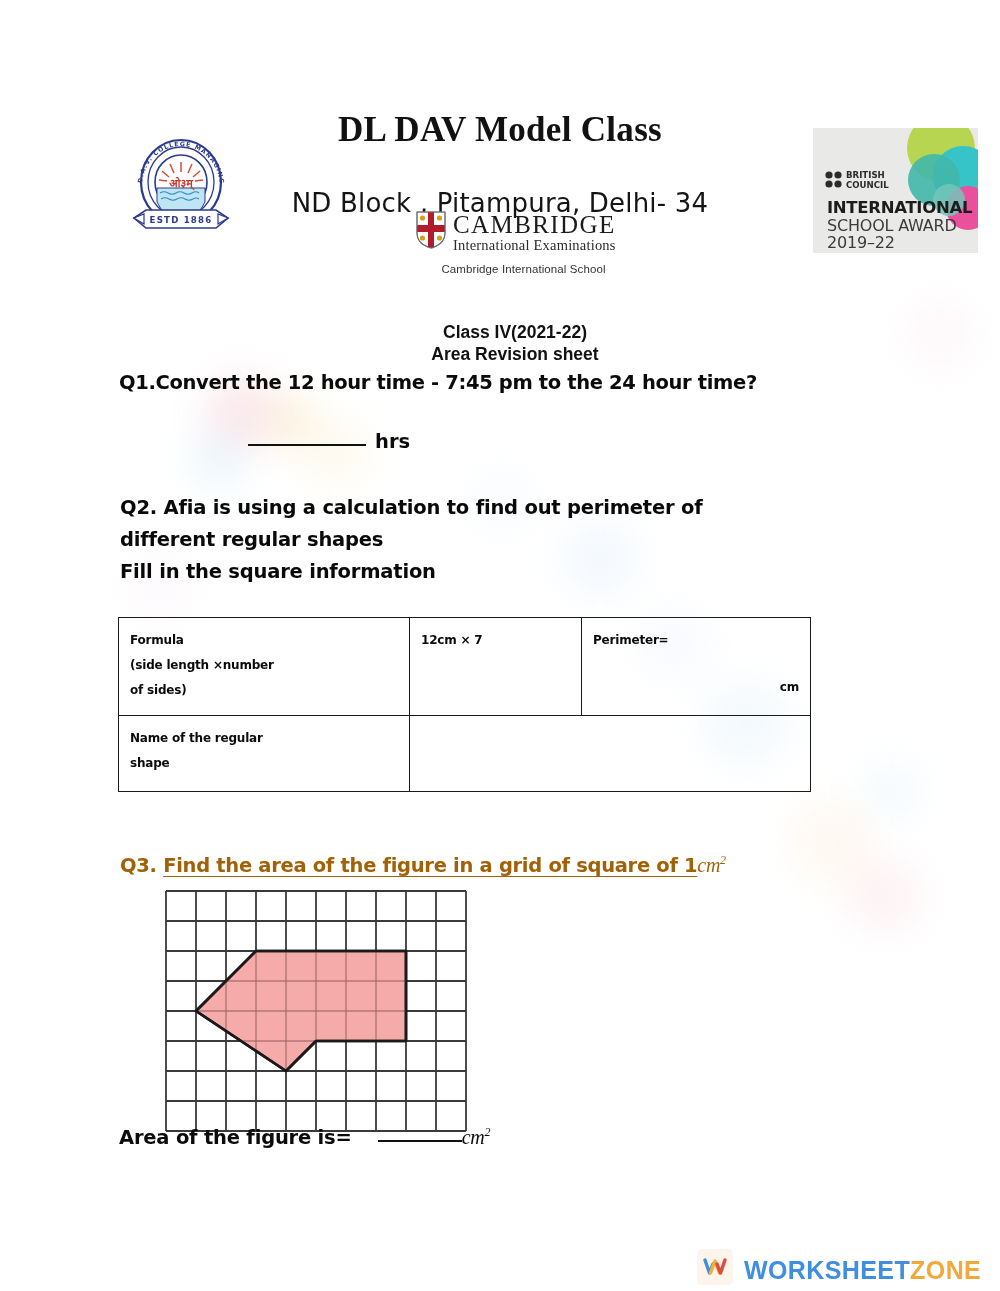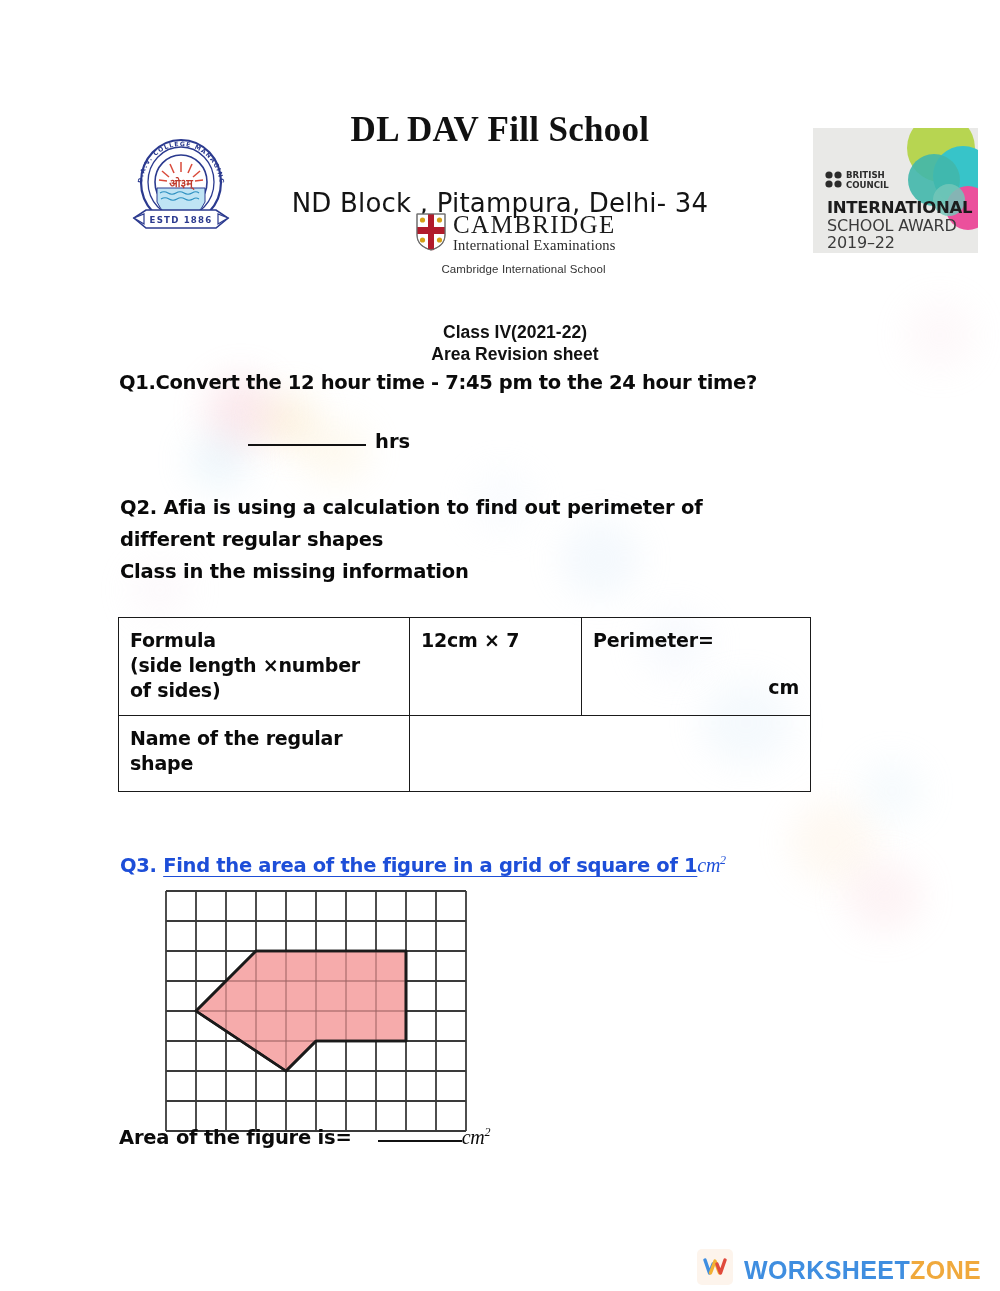--- a/index.html
+++ b/index.html
@@ -35,21 +35,21 @@
   }
   .school-addr {
     position: absolute; left: 250px; top: 168px; width: 500px;
     text-align: center;
     font-family: "DejaVu Sans", sans-serif;
     font-weight: 400; font-size: 26px; color: #141414; letter-spacing: .2px; margin-top: 20px;
   }
 
   
   .camb { position: absolute; left: 416px; top: 211px; width: 215px; }
-  .camb-row { display: flex; align-items: center; gap: 7px; }
+  .camb-row { display: flex; align-items: flex-start; gap: 7px; }
   .camb-text { line-height: 1; padding-top: 1px; }
   .camb-word {
     font-family: "Liberation Serif", serif; font-size: 25px; letter-spacing: 1.4px;
     color: #1b1b1b; font-weight: 400;
   }
   .camb-sub {
     font-family: "Liberation Serif", serif; font-size: 14.5px; color: #2a2a2a;
     letter-spacing: .2px; margin-top: 1px;
   }
   .camb-foot {
@@ -80,33 +80,33 @@
   .q2 { position: absolute; left: 120px; top: 492px; width: 740px;
         font-family: "DejaVu Sans", sans-serif; font-weight: bold;
         font-size: 19.5px; line-height: 32px; color: #090909; letter-spacing: -.2px; }
   .q2 .num { font-weight: bold; }
 
   
   .tbl { position: absolute; left: 118px; top: 617px; width: 692px;
          border-collapse: collapse; table-layout: fixed; }
   .tbl td { border: 1.6px solid #1a1a1a; vertical-align: top;
             font-family: "DejaVu Sans", sans-serif; font-weight: bold;
-            font-size: 19px; color: #0b0b0b; line-height: 25px;
+            font-size: 12px; color: #0b0b0b; line-height: 25px;
             padding: 10px 11px; letter-spacing: -.2px; }
   .c1 { width: 291px; }
   .c2 { width: 172px; }
   .c3 { width: 229px; }
   .row1 td { height: 98px; }
   .row2 td { height: 76px; }
   .cm-right { display: block; text-align: right; margin-top: 22px; }
 
   
   .q3 { position: absolute; left: 120px; top: 853px;
         font-family: "DejaVu Sans", sans-serif; font-weight: bold;
-        font-size: 19.5px; color: #1d4ed8; letter-spacing: -.3px; }
+        font-size: 19.5px; color: #a16207; letter-spacing: -.3px; }
   .q3 .ul { text-decoration: underline; text-underline-offset: 4px; }
   .unit-it { font-family: "Liberation Serif", serif; font-style: italic;
              font-weight: 400; font-size: 20px; }
   .unit-it sup { font-size: 12px; }
 
   
   .figure-wrap { position: absolute; left: 165px; top: 890px; }
   
   .answer { position: absolute; left: 119px; top: 1125px;
             font-family: "DejaVu Sans", sans-serif; font-weight: bold;
@@ -177,21 +177,21 @@
           <textPath href="#ringtop" startOffset="3%">D.A.V. COLLEGE MANAGING COMMITTEE</textPath>
         </text>
 
         <path d="M8,86 L20,78 L90,78 L102,86 L90,96 L20,96 Z" fill="#ffffff" stroke="#2b3a8f" stroke-width="1.6"></path>
         <path d="M8,86 L18,82 L18,92 Z" fill="#ffffff" stroke="#2b3a8f" stroke-width="1.2"></path>
         <path d="M102,86 L92,82 L92,92 Z" fill="#ffffff" stroke="#2b3a8f" stroke-width="1.2"></path>
         <text x="55" y="91" text-anchor="middle" font-family="DejaVu Sans, sans-serif" font-size="8.6" fill="#2b3a8f" font-weight="bold" letter-spacing="1.2">ESTD 1886</text>
       </svg>
     </div>
 
-    <div class="school-name">DL DAV Fill School</div>
+    <div class="school-name">DL DAV Model Class</div>
     <div class="school-addr">ND Block , Pitampura, Delhi- 34</div>
 
     <div class="bc-badge">
       <svg viewBox="0 0 165 125" width="165" height="125" aria-hidden="true">
         <rect width="165" height="125" fill="#e9e9e7"></rect>
         <g opacity="0.95">
           <circle cx="128" cy="20" r="34" fill="#b5d44a"></circle>
           <circle cx="150" cy="48" r="30" fill="#2ec3c8"></circle>
           <circle cx="121" cy="52" r="26" fill="#39b5a8" opacity="0.9"></circle>
           <circle cx="155" cy="80" r="22" fill="#ec4899"></circle>
@@ -241,21 +241,21 @@
     <span>Q1.</span><span>Convert the 12 hour time - 7:45 pm to the 24 hour time?</span>
   </div>
   <div class="q1-blank">
     <span class="blank-rule"></span><span>hrs</span>
   </div>
 
   <div class="q2">
     <span class="num">Q2.</span>
     <span>Afia is using a calculation to find out perimeter of</span><br>
     <span>different regular shapes</span><br>
-    <span>Class in the missing information</span>
+    <span>Fill in the square information</span>
   </div>
 
   <table class="tbl">
     <tbody>
         <tr class="row1">
       <td class="c1">
         <div>Formula</div>
         <div>(side length ×number</div>
         <div>of sides)</div>
       </td>

